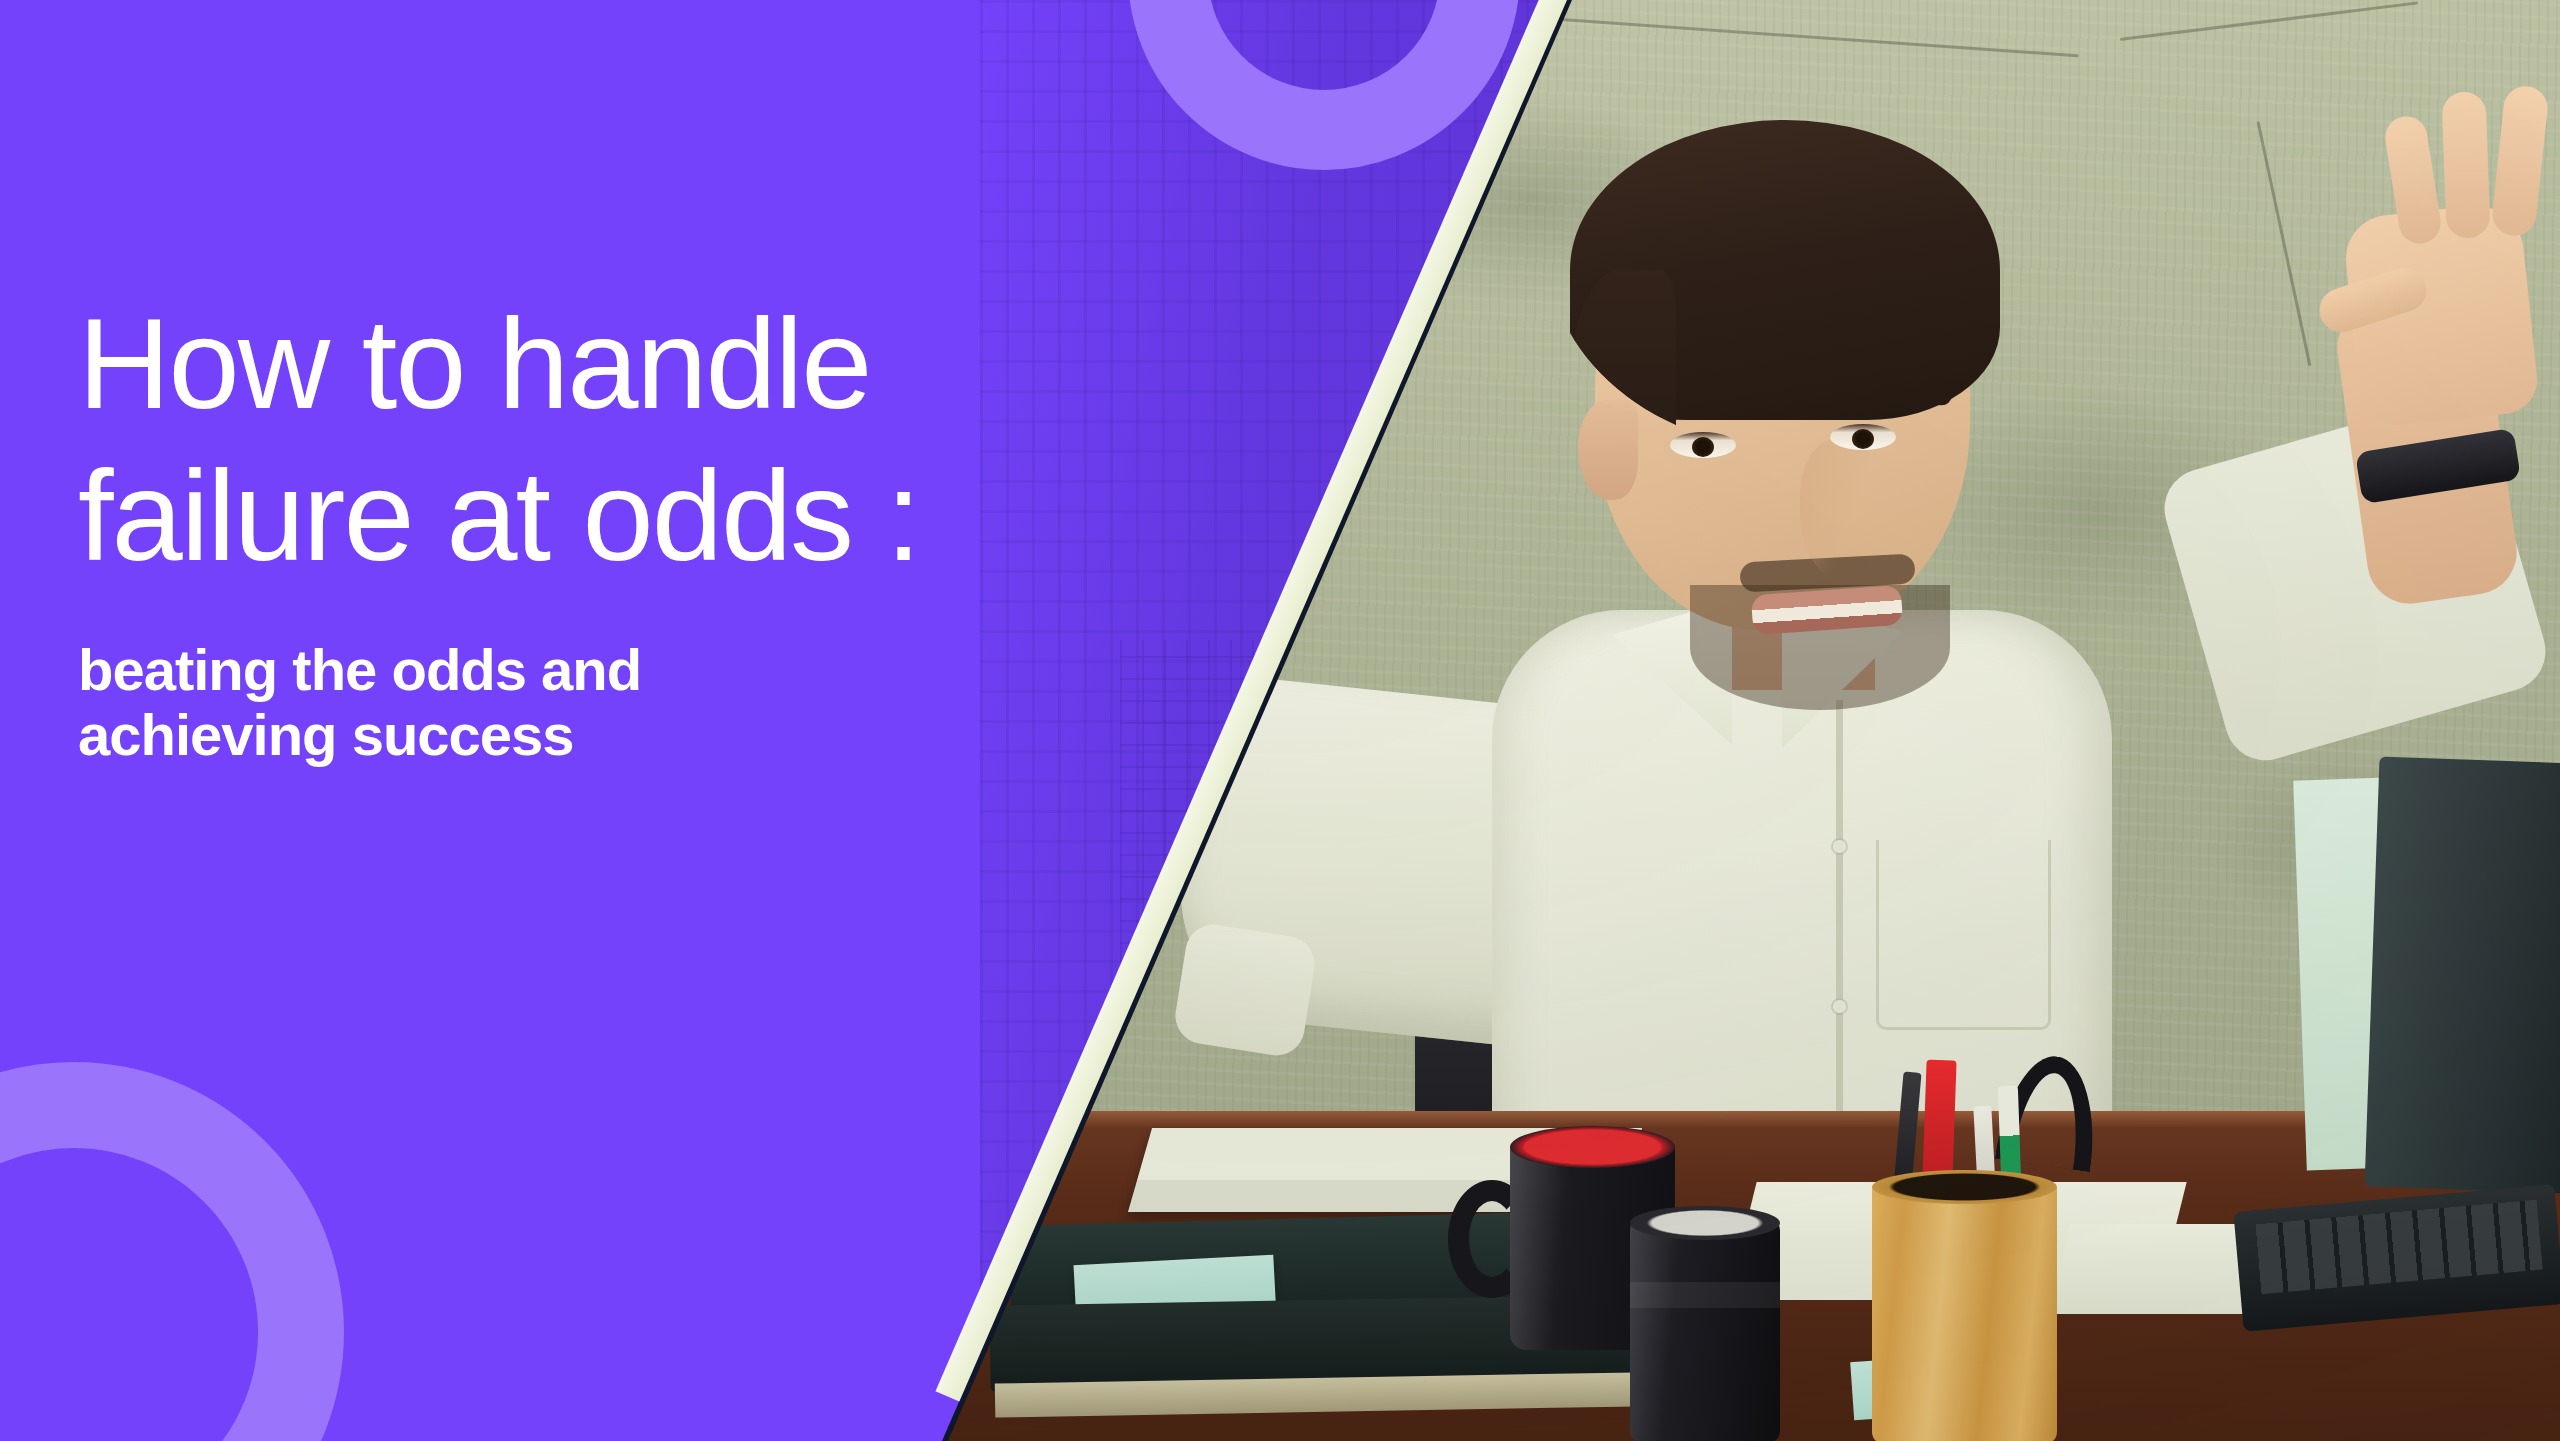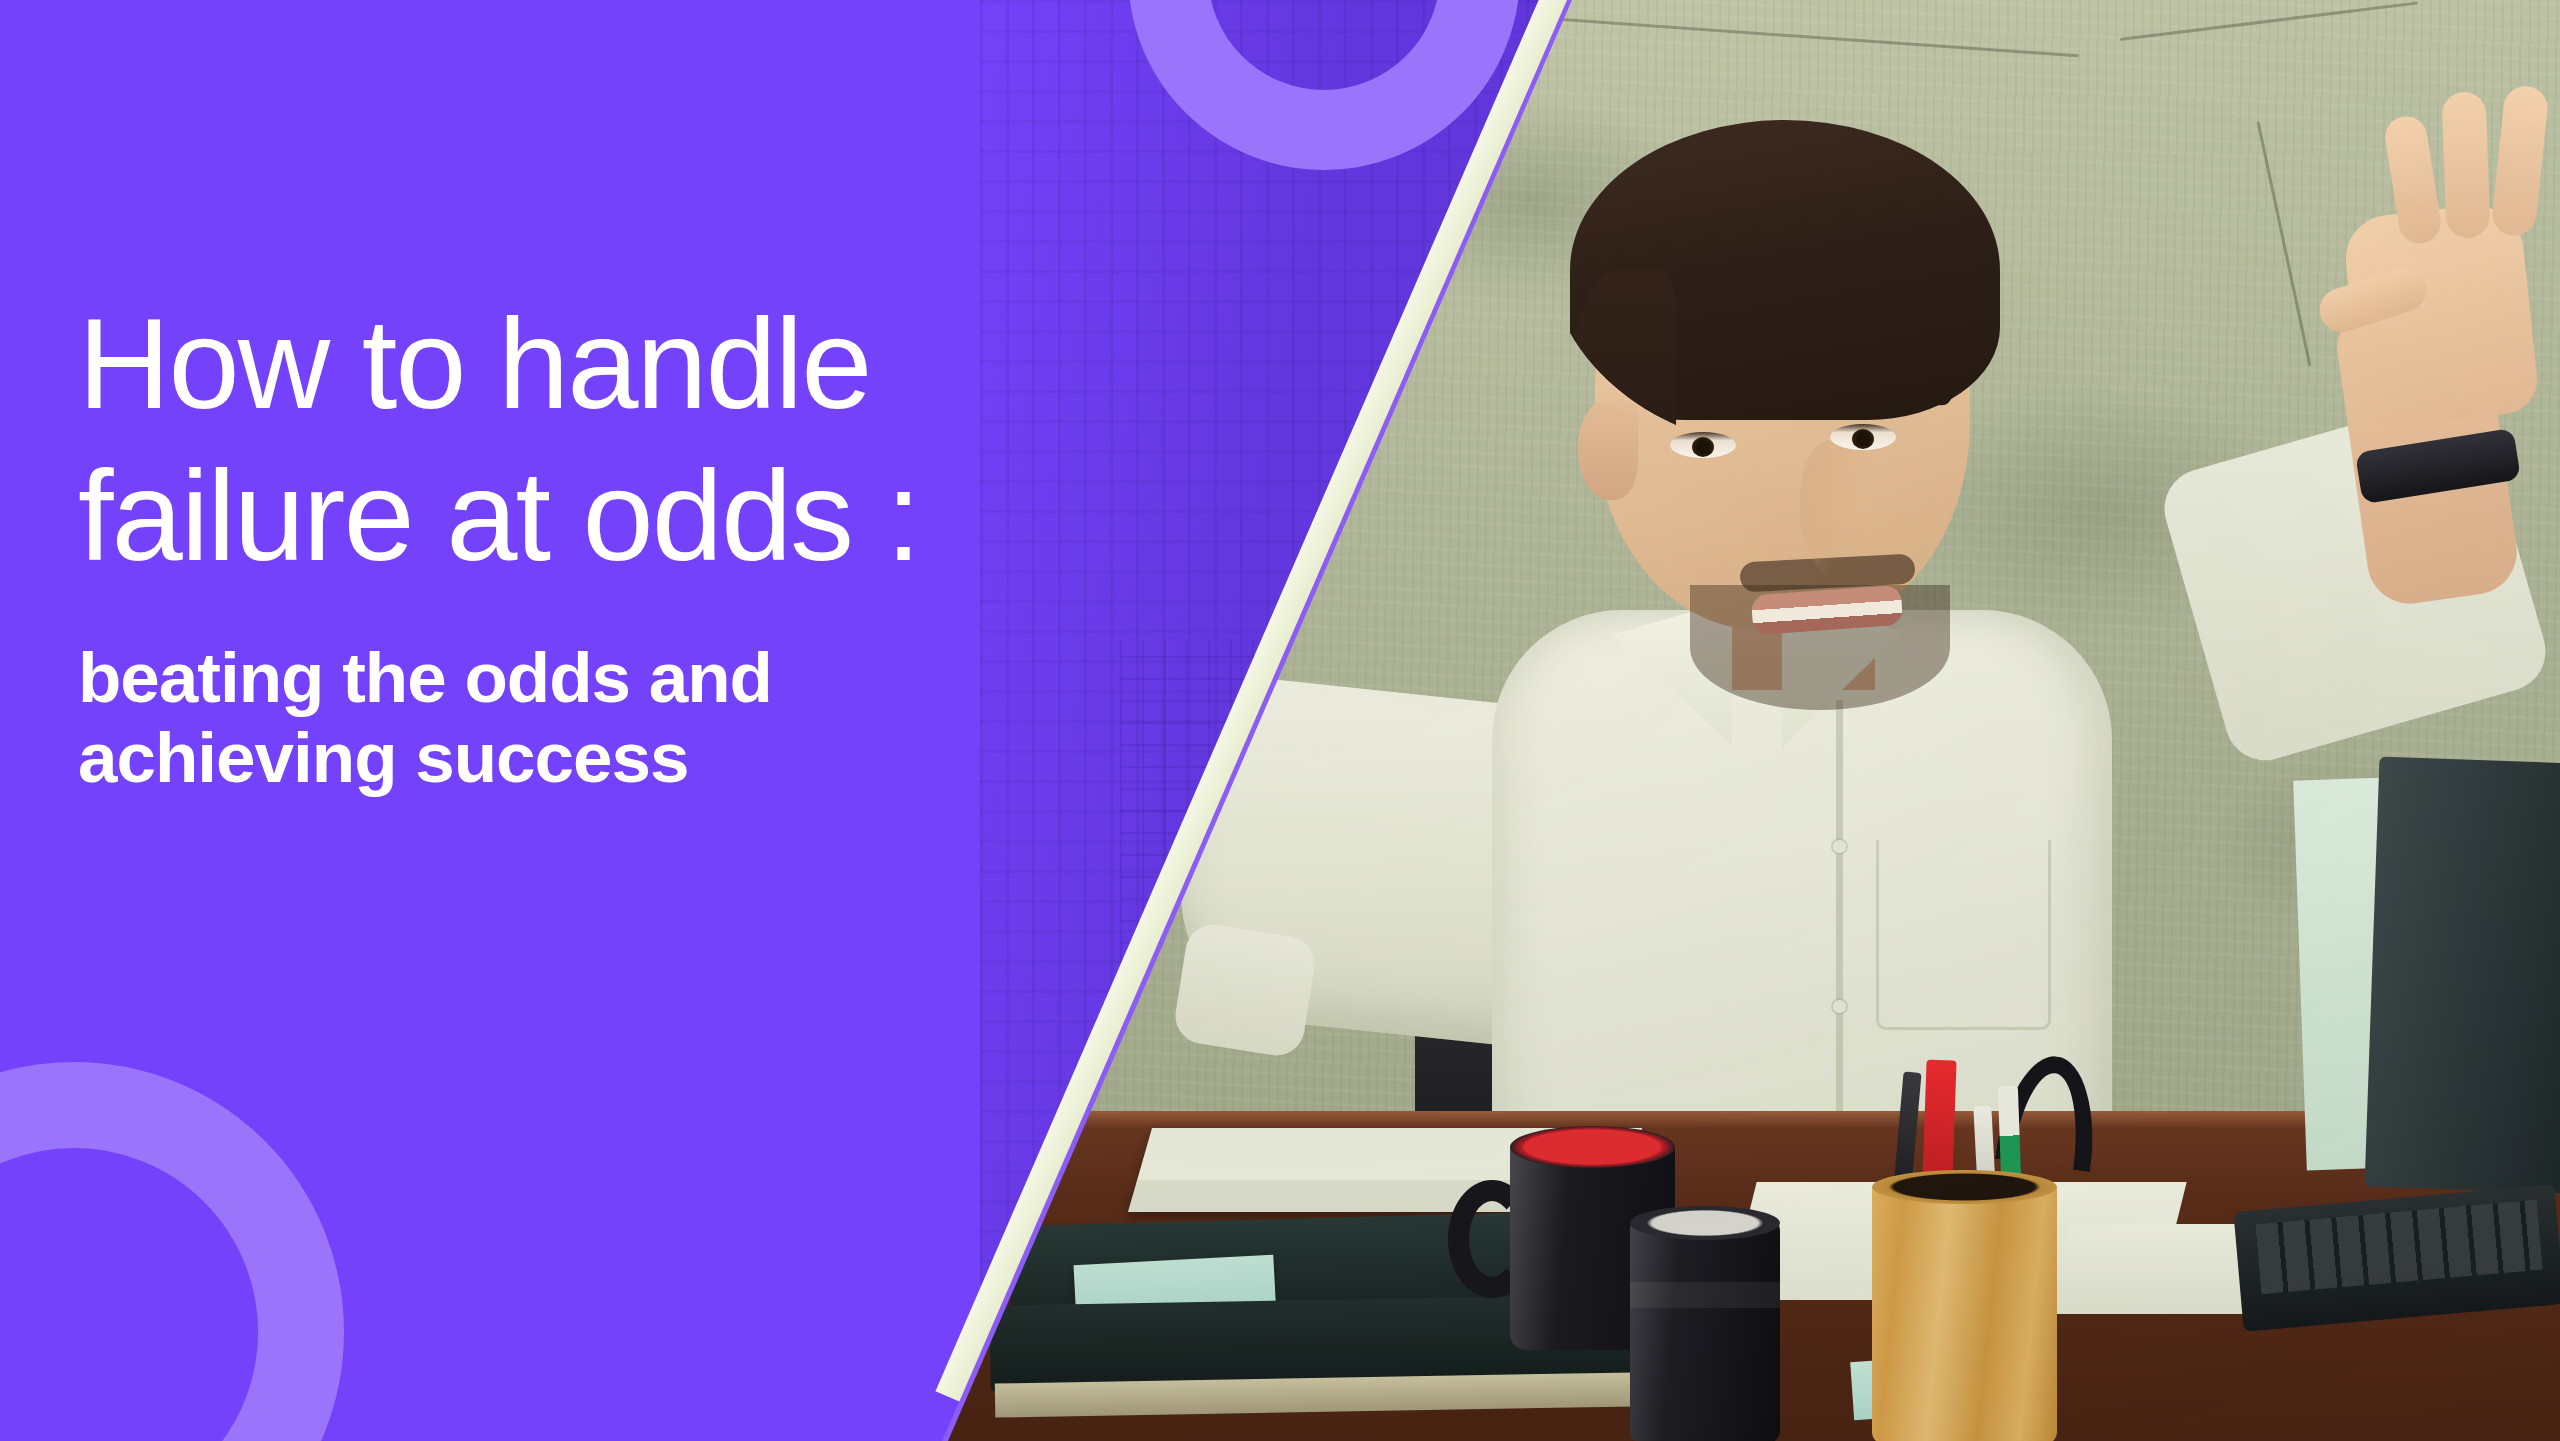--- a/index.html
+++ b/index.html
@@ -7,21 +7,21 @@
     width:2560px; height:1441px;
     overflow:hidden;
     background:#7442FA;
     font-family:"Liberation Sans", sans-serif;
   }
 
   #banner {
     position:relative;
     width:2560px; height:1441px;
     overflow:hidden;
-    background:#8b5cf6;
+    background:#0f172a;
   }
 
   
   #photo-panel {
     position:absolute; inset:0;
     clip-path: polygon(1572px 0, 2560px 0, 2560px 1441px, 948px 1441px);
     overflow:hidden;
     background:#9aa089;
   }
   .photo-stage { position:absolute; inset:0; }
@@ -364,21 +364,21 @@
     color:#FFFFFF;
     font-size:128px;
     font-weight:400;
     line-height:1.0;
     letter-spacing:-2px;
     margin-bottom:24px;
     white-space:nowrap;
   }
   .sub-line {
     color:#FFFFFF;
-    font-size:71px;
+    font-size:58px;
     font-weight:700;
     line-height:1.12;
     letter-spacing:-1px;
     white-space:nowrap;
   }
   .sub-line.first { margin-top:58px; }
 </style>
 </head>
 <body>
 

